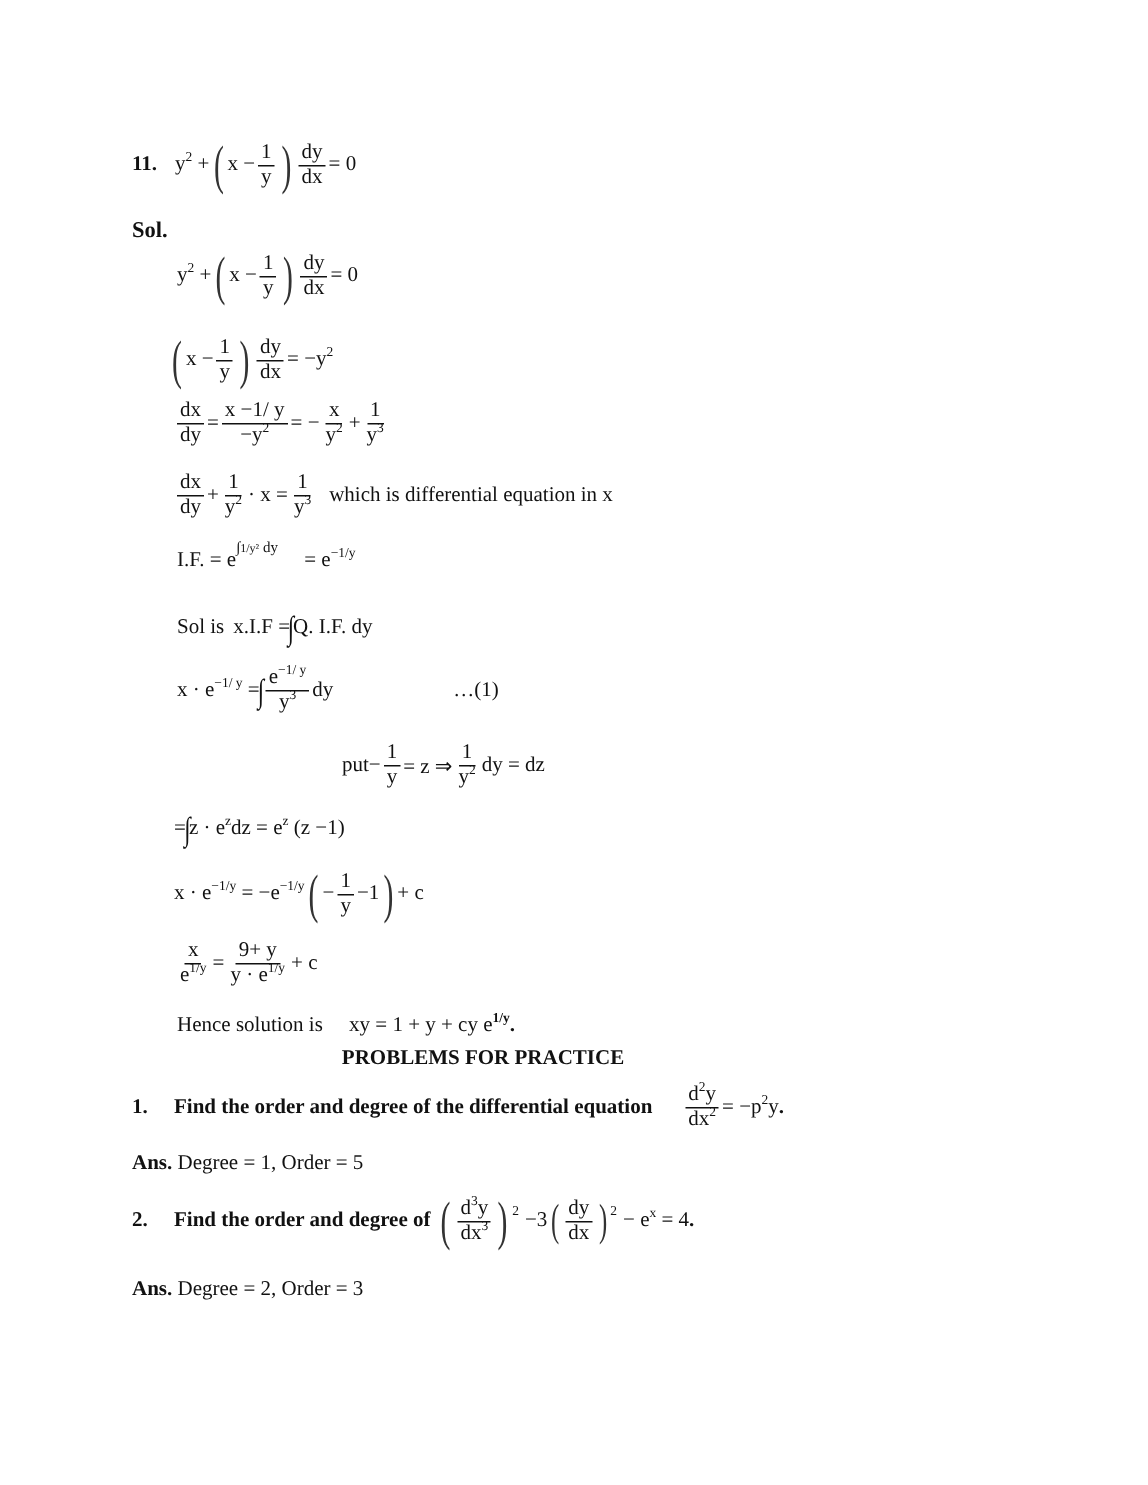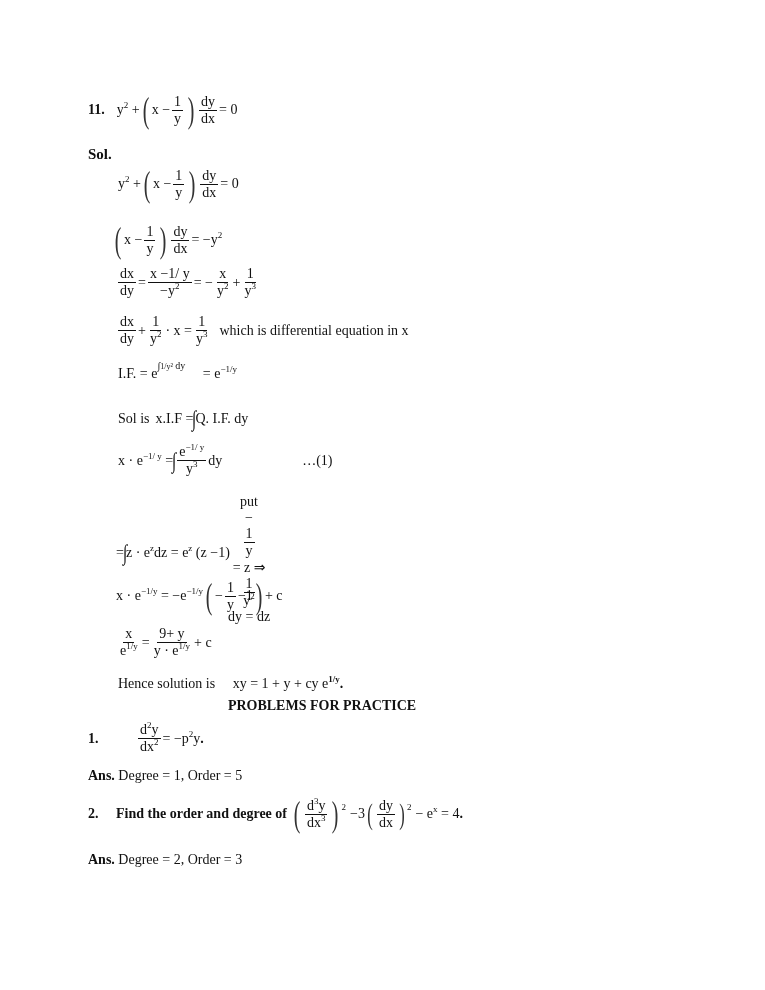--- a/index.html
+++ b/index.html
@@ -128,21 +128,21 @@
   <span>x · e<sup>−1/ y</sup> =</span>
   <span class="int">∫</span>
   <span class="frac">
       <span class="num">e<sup>−1/ y</sup></span>
       <span class="den">y<sup>3</sup></span>
     </span>
   <span>dy</span>
   <span style="margin-left:80px;">…(1)</span>
 </div>
 
-<div class="abs line" style="left:228px; top:494px;flex-direction:column;">
+<div class="abs line" style="left:228px; top:494px;">
   <span>put</span>
   <span>−</span>
   <span class="frac">
       <span class="num">1</span>
       <span class="den">y</span>
     </span>
   <span>= z ⇒</span>
   <span class="frac">
       <span class="num">1</span>
       <span class="den">y<sup>2</sup></span>
@@ -184,20 +184,21 @@
 
 <div class="abs" style="left:118px; top:676px;">
   <span>Hence solution is</span>
   <span style="margin-left:14px;">xy = 1 + y + cy e</span><sup class="b">1/y</sup><span class="b">.</span>
 </div>
 
 <div class="abs title" style="left:0; width:624px; text-align:center; top:698px; padding-left:20px; box-sizing:border-box;">PROBLEMS FOR PRACTICE</div>
 
 <div class="abs line" style="left:88px; top:722px;">
   <span class="b" style="width:28px; display:inline-block;">1.</span>
+  <span class="b">Find the order and degree of the differential equation</span>
   <span class="frac" style="margin-left:22px;">
       <span class="num">d<sup>2</sup>y</span>
       <span class="den">dx<sup>2</sup></span>
     </span>
   <span>= −p<sup>2</sup>y</span>
     <span class="b">.</span>
 </div>
 <div class="abs" style="left:88px; top:768px;">
   <span class="b">Ans.</span>
   <span>Degree = 1, Order = 5</span>

